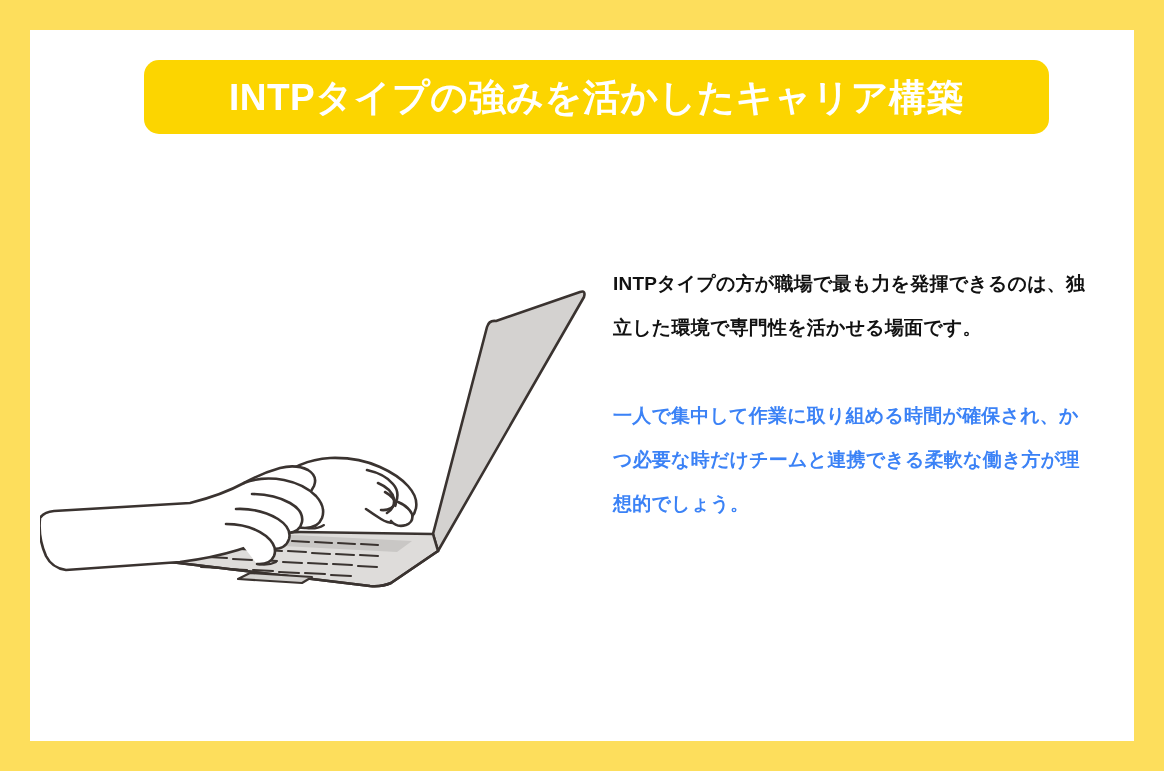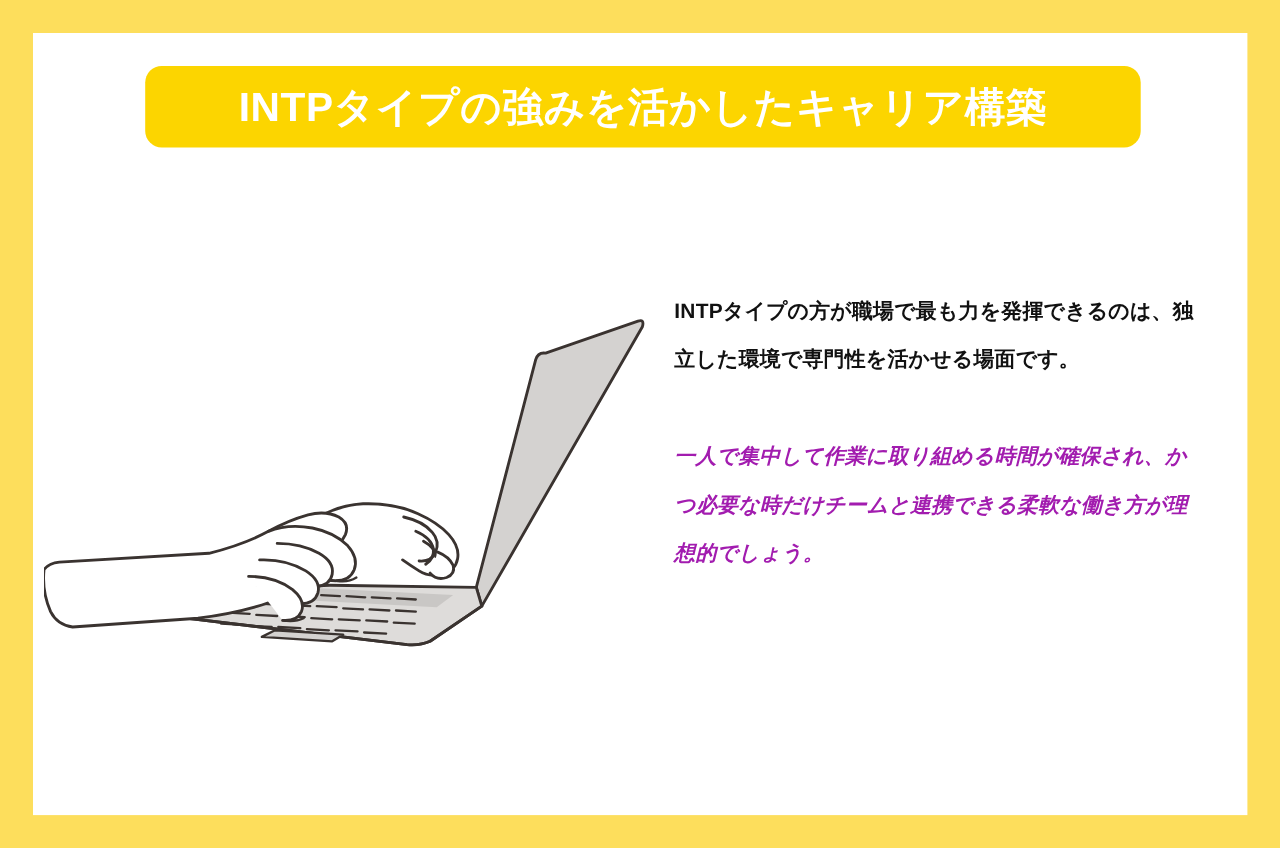--- a/index.html
+++ b/index.html
@@ -87,21 +87,21 @@
     margin-top: 44px;         
   }
 </style>
 </head>
 <body>
 
 <div id="slide" style="background: rgb(253, 222, 92);">
 
   <div id="canvas" style="background: rgb(255, 255, 255);">
 
-    <div id="title-banner" style="background: rgb(252, 213, 0);">
+    <div id="title-banner" style="background: rgb(252, 213, 0); margin-left: 12px;">
       <span id="title-text" style="color: rgb(255, 255, 255);">INTPタイプの強みを活かしたキャリア構築</span>
     </div>
 
     <div id="illustration">
       <svg viewBox="0 0 570 345" xmlns="http://www.w3.org/2000/svg">
         <g fill="none" stroke="#3a3330" stroke-width="2.6" stroke-linejoin="round" stroke-linecap="round">
 
           <path d="M393 264 L447 57 Q449 50 456 51 L540 22 Q546 20 544 27 L398 281 Z" fill="#d4d2d0"></path>
 
           <path d="M96 281 Q92 285 97 288 L330 316 Q342 317 351 313 L398 281 L393 264
@@ -150,17 +150,17 @@
           <path d="M186 254 Q210 254 226 266 Q238 276 234 286 Q230 295 217 294" fill="#ffffff"></path>
 
           <path d="M217 294 Q228 296 236 292" fill="none" stroke-width="2.1"></path>
           <path d="M266 258 Q276 260 284 255" fill="none" stroke-width="2.1"></path>
         </g>
       </svg>
     </div>
 
     <div id="body-copy">
       <p class="para" style="color: rgb(17, 17, 17);">INTPタイプの方が職場で最も力を発揮できるのは、独立した環境で専門性を活かせる場面です。</p>
-      <p class="para" style="color: #a21caf; font-style: italic;">一人で集中して作業に取り組める時間が確保され、かつ必要な時だけチームと連携できる柔軟な働き方が理想的でしょう。</p>
+      <p class="para" style="color: #3b82f6;">一人で集中して作業に取り組める時間が確保され、かつ必要な時だけチームと連携できる柔軟な働き方が理想的でしょう。</p>
     </div>
 
   </div>
 </div>
 
 </body></html>

